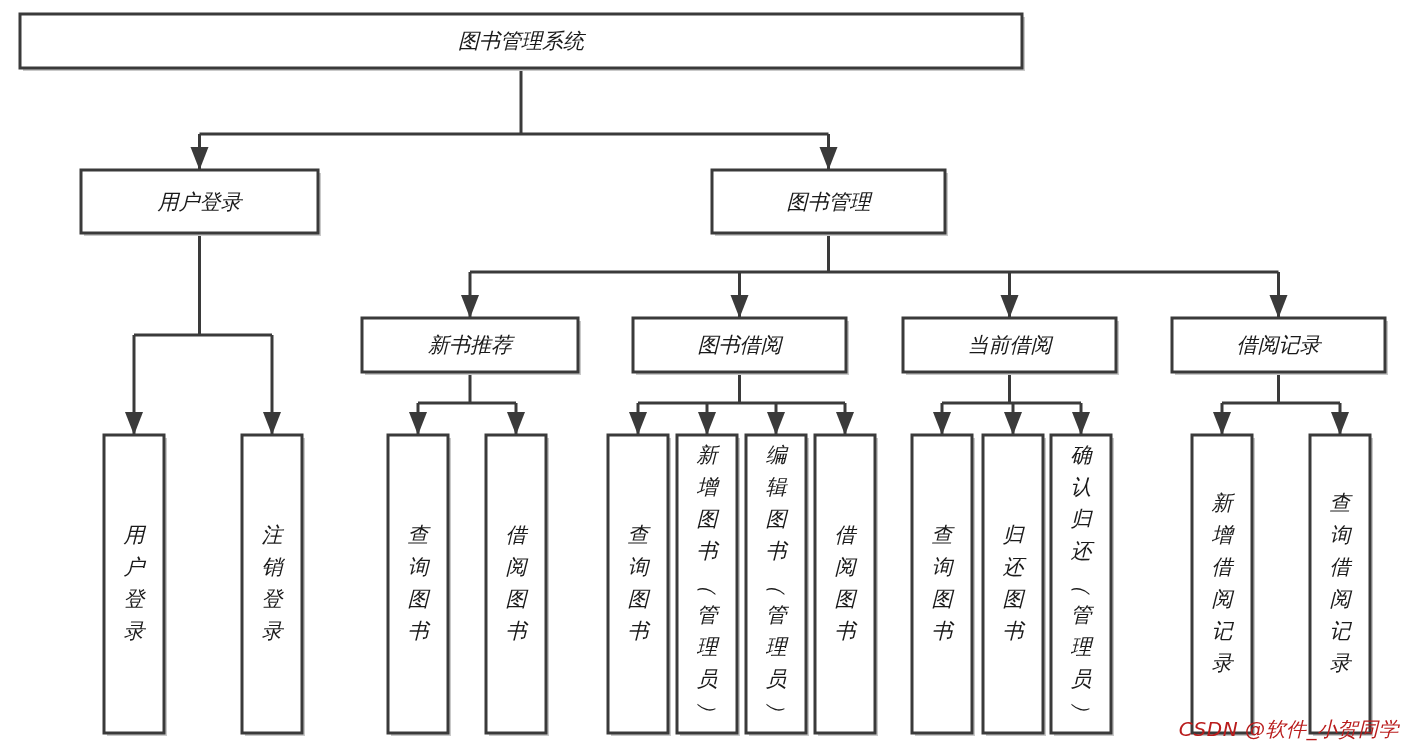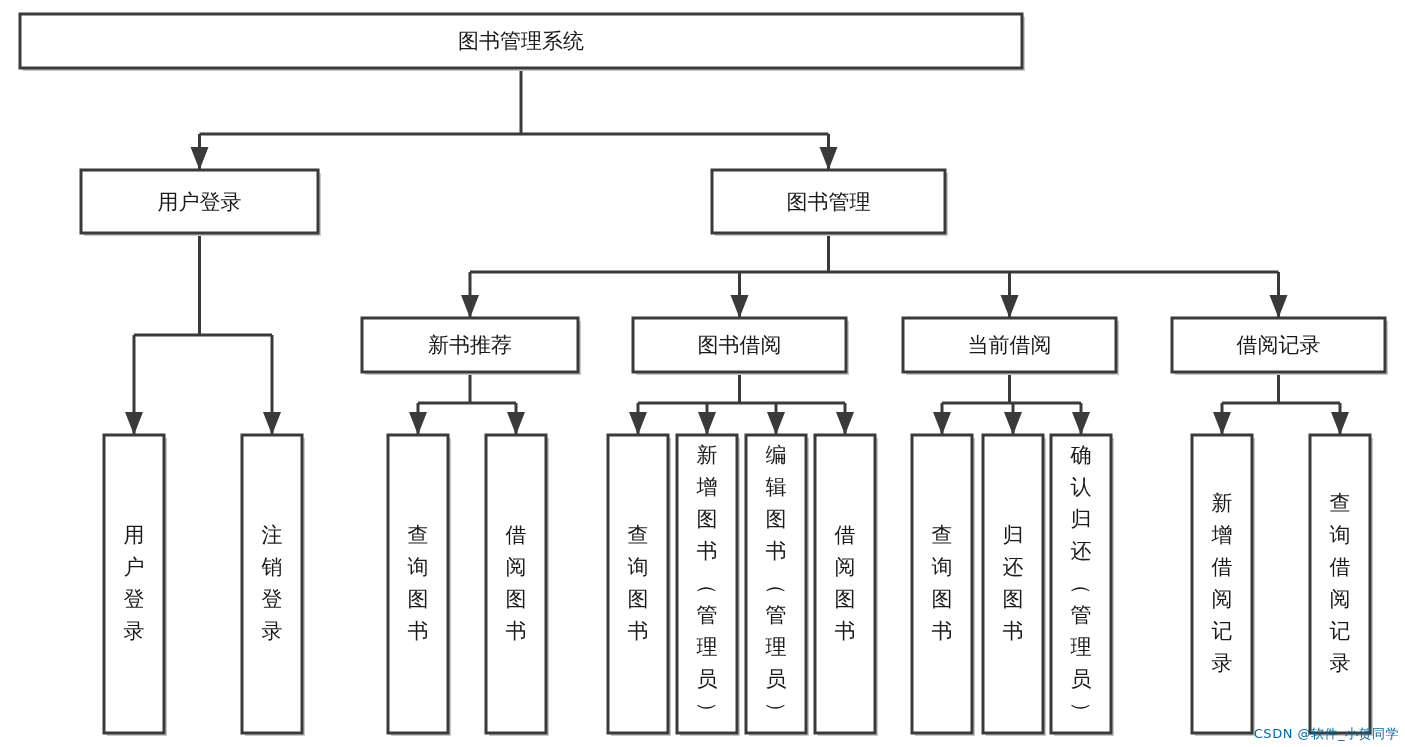--- a/index.html
+++ b/index.html
@@ -1,38 +1,38 @@
 <!DOCTYPE html>
 <html><head>
 <meta charset="utf-8">
 <style>
   html,body{margin:0;padding:0;background:#ffffff;}
   body{
     width:1405px;height:747px;overflow:hidden;
     font-family:"DejaVu Sans","Liberation Sans",sans-serif;
     color:#1a1a1a;
   }
-  #stage{position:relative;width:1405px;height:747px;background:#fff;}
+  #stage{position:relative;width:1405px;height:747px;background:#fff;font-style:italic;}
   svg#diagram{position:absolute;left:0;top:0;width:1405px;height:747px;display:block;}
   .boxrect{fill:#ffffff;stroke:#3a3a3a;stroke-width:3;}
   .boxshadow{fill:#c9c9c9;stroke:none;}
   .conn{stroke:#3a3a3a;stroke-width:3;fill:none;stroke-linecap:butt;}
   .arrowhead{fill:#3a3a3a;stroke:none;}
   .hlabel{
     font-family:"DejaVu Sans","Liberation Sans",sans-serif;
     font-size:21px;fill:#1a1a1a;text-anchor:middle;dominant-baseline:middle;
   }
   .vchar{
     font-family:"DejaVu Sans","Liberation Sans",sans-serif;
     font-size:21px;fill:#1a1a1a;text-anchor:middle;dominant-baseline:middle;
   }
   .watermark{
     position:absolute;right:6px;bottom:4px;
     font-family:"DejaVu Sans","Liberation Sans",sans-serif;
-    font-size:13px;color:#0369a1;white-space:nowrap;letter-spacing:0.5px;
+    font-size:20px;color:#b91c1c;white-space:nowrap;letter-spacing:0.5px;
   }
 </style>
 </head>
 <body>
 
 <div id="stage">
   <svg id="diagram" viewBox="0 0 1405 747">
     <g id="connector-layer">
         <path class="conn" d="M 521 68 L 521 134"></path>
         <path class="conn" d="M 199.5 134 L 828.5 134"></path>

